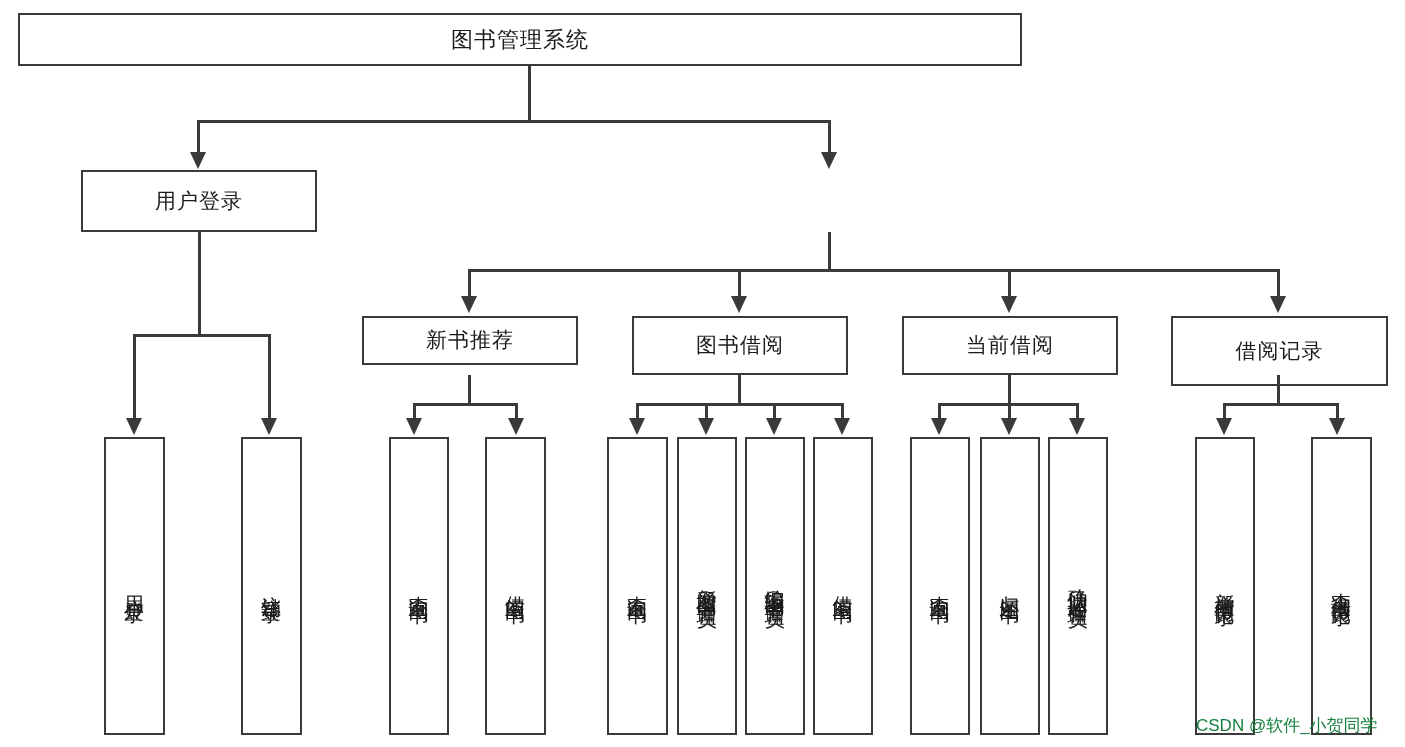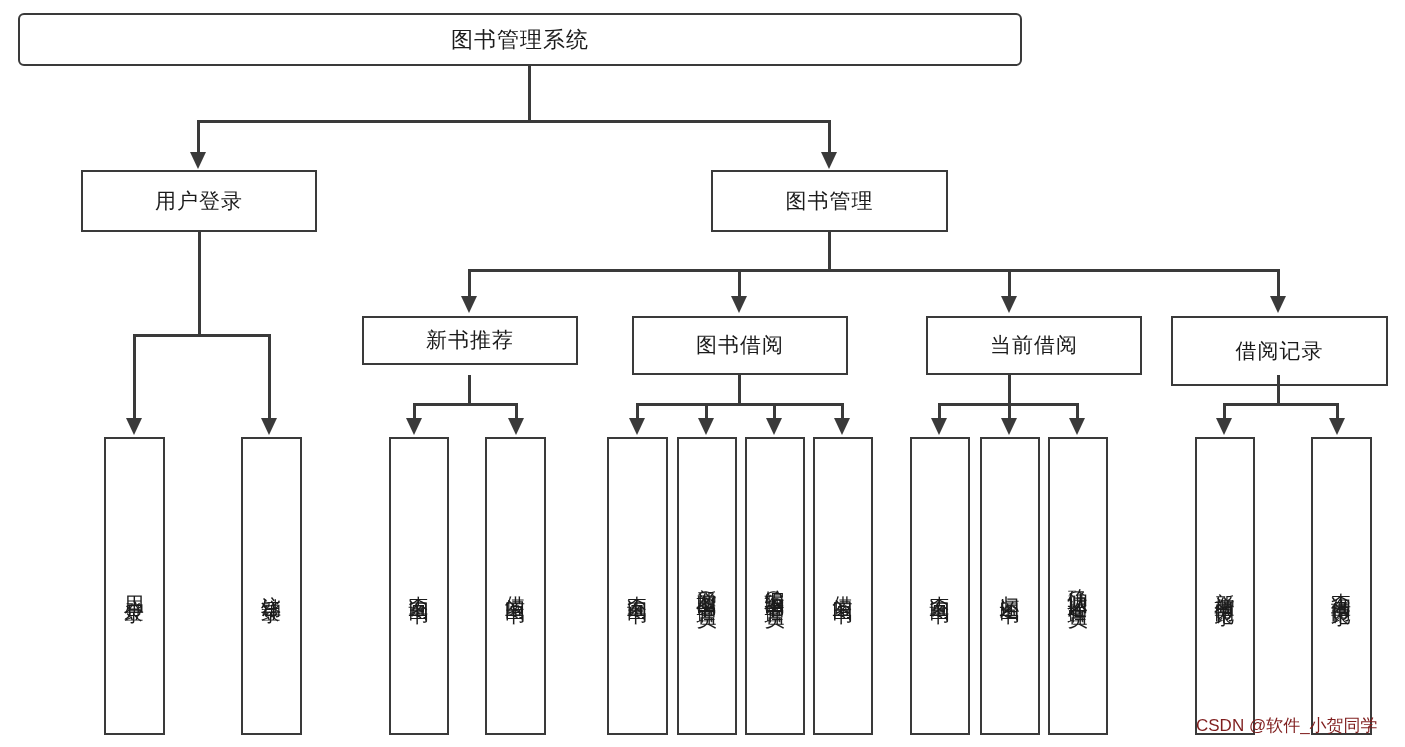--- a/index.html
+++ b/index.html
@@ -61,48 +61,45 @@
     width: 0;
     height: 0;
     border-left: 8px solid transparent;
     border-right: 8px solid transparent;
     border-top: 17px solid #3a3a3a;
   }
   
   #watermark {
     position: absolute;
     font-size: 17px;
-    color: #7f1d1d;
+    color: #15803d;
     white-space: nowrap;
     user-select: none;
   }
 </style>
 </head>
 <body>
 
 <div id="diagram-root">
 
-  <div class="node horiz root" style="left:18px; top:13px; width:1004px; height:53px;border-radius:6px;">
+  <div class="node horiz root" style="left:18px; top:13px; width:1004px; height:53px;">
     <span>图书管理系统</span>
   </div>
 
   <div class="conn vline" style="left:528px; top:66px; width:3px; height:56px;"></div>
   <div class="conn hline" style="left:197px; top:120px; width:634px; height:3px;"></div>
   <div class="conn vline" style="left:197px; top:120px; width:3px; height:33px;"></div>
   <div class="arrow" style="left:190px; top:152px;"></div>
   <div class="conn vline" style="left:828px; top:120px; width:3px; height:33px;"></div>
   <div class="arrow" style="left:821px; top:152px;"></div>
 
   <div class="node horiz" style="left:81px; top:170px; width:236px; height:62px;">
     <span>用户登录</span>
   </div>
 
-  <div class="node horiz" style="left:711px; top:170px; width:237px; height:62px;">
-    <span>图书管理</span>
-  </div>
 
   <div class="conn vline" style="left:198px; top:232px; width:3px; height:104px;"></div>
   <div class="conn hline" style="left:133px; top:334px; width:138px; height:3px;"></div>
   <div class="conn vline" style="left:133px; top:334px; width:3px; height:85px;"></div>
   <div class="arrow" style="left:126px; top:418px;"></div>
   <div class="conn vline" style="left:268px; top:334px; width:3px; height:85px;"></div>
   <div class="arrow" style="left:261px; top:418px;"></div>
 
   <div class="conn vline" style="left:828px; top:232px; width:3px; height:40px;"></div>
   <div class="conn hline" style="left:468px; top:269px; width:812px; height:3px;"></div>
@@ -114,21 +111,21 @@
   <div class="arrow" style="left:1001px; top:296px;"></div>
   <div class="conn vline" style="left:1277px; top:269px; width:3px; height:28px;"></div>
   <div class="arrow" style="left:1270px; top:296px;"></div>
 
   <div class="node horiz" style="left:362px; top:316px; width:216px; height:49px;">
     <span>新书推荐</span>
   </div>
   <div class="node horiz" style="left:632px; top:316px; width:216px; height:59px;">
     <span>图书借阅</span>
   </div>
-  <div class="node horiz" style="left:902px; top:316px; width:216px; height:59px;margin-left:24px;">
+  <div class="node horiz" style="left:902px; top:316px; width:216px; height:59px;">
     <span>当前借阅</span>
   </div>
   <div class="node horiz" style="left:1171px; top:316px; width:217px; height:70px;">
     <span>借阅记录</span>
   </div>
 
   <div class="conn vline" style="left:468px; top:375px; width:3px; height:30px;"></div>
   <div class="conn hline" style="left:413px; top:403px; width:105px; height:3px;"></div>
   <div class="conn vline" style="left:413px; top:403px; width:3px; height:16px;"></div>
   <div class="arrow" style="left:406px; top:418px;"></div>

